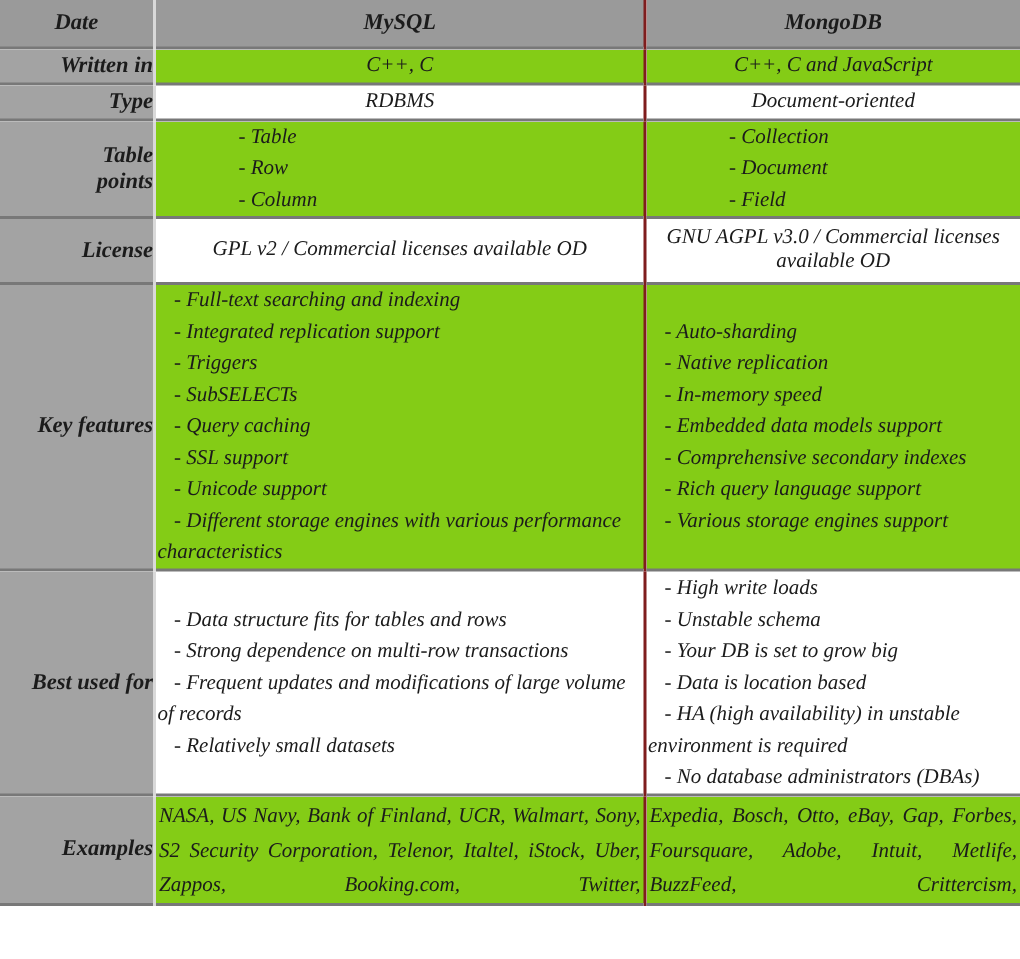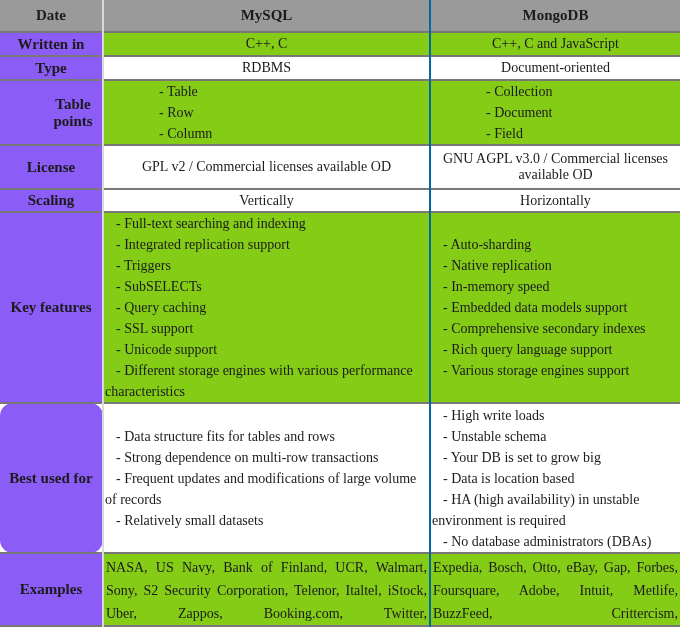--- a/index.html
+++ b/index.html
@@ -7,31 +7,32 @@
     width:680px;height:639px;overflow:hidden;background:#ffffff;
     font-family:"Liberation Serif", serif;color:#1b1b1b;
   }
   table{
     border-collapse:collapse;table-layout:fixed;width:680px;
   }
   tr{border-bottom:2px solid #787878;}
   th,td{
     font-size:14px;vertical-align:middle;overflow:hidden;
     padding:0;
+    font-style:italic;
   }
   
   .hdr th{
     background:#9a9a9a;font-weight:bold;font-size:15px;text-align:center;height:31px;
   }
   .rlabel{
-    background:#8b5cf6;font-weight:bold;font-size:15px;text-align:center;
+    background:#a3a3a3;font-weight:bold;font-size:15px;text-align:right;
   }
   
   .c2{border-left:2px solid #d9d9d9;}
-  .c3{border-left:2px solid #0369a1;}
+  .c3{border-left:2px solid #7f1d1d;}
   
   tr.alt td{background:#84cc16;}
   tr.plain td{background:#ffffff;}
   
   .cval{text-align:center;padding:0 4px;}
   
   .list{padding:0 3px 0 1px;}
   .li{
     text-indent:11px;line-height:21px;
   }
@@ -41,21 +42,21 @@
     line-height:23px;padding:2px 2px 0 2px;vertical-align:top;
   }
   
   .r-written td,.r-written th{height:22px;}
   .r-type td,.r-type th{height:22px;}
   .r-main td,.r-main th{height:62px;padding-left:44px;}
   .r-license td,.r-license th{height:42px;}
   .r-schemas td,.r-schemas th{height:21px;}
   .r-scaling td,.r-scaling th{height:21px;}
   .r-keyfeat td,.r-keyfeat th{height:187px;}
-  .r-best td,.r-best th{height:148px;border-radius:13px;}
+  .r-best td,.r-best th{height:148px;}
   .r-examples td,.r-examples th{height:65px;}
 </style>
 </head>
 <body>
 
 <table>
   <colgroup>
     <col style="width:103px">
     <col style="width:327px">
     <col style="width:250px">
@@ -94,25 +95,20 @@
     </td>
   </tr>
 
   <tr class="plain r-license">
     <th class="rlabel">License</th>
     <td class="cval c2">GPL v2 / Commercial licenses available OD</td>
     <td class="cval c3">GNU AGPL v3.0 / Commercial licenses available OD</td>
   </tr>
 
 
-  <tr class="plain r-scaling">
-    <th class="rlabel">Scaling</th>
-    <td class="cval c2">Vertically</td>
-    <td class="cval c3">Horizontally</td>
-  </tr>
 
   <tr class="alt r-keyfeat">
     <th class="rlabel">Key features</th>
     <td class="list c2">
       <div class="li">- Full-text searching and indexing</div>
       <div class="li">- Integrated replication support</div>
       <div class="li">- Triggers</div>
       <div class="li">- SubSELECTs</div>
       <div class="li">- Query caching</div>
       <div class="li">- SSL support</div>

